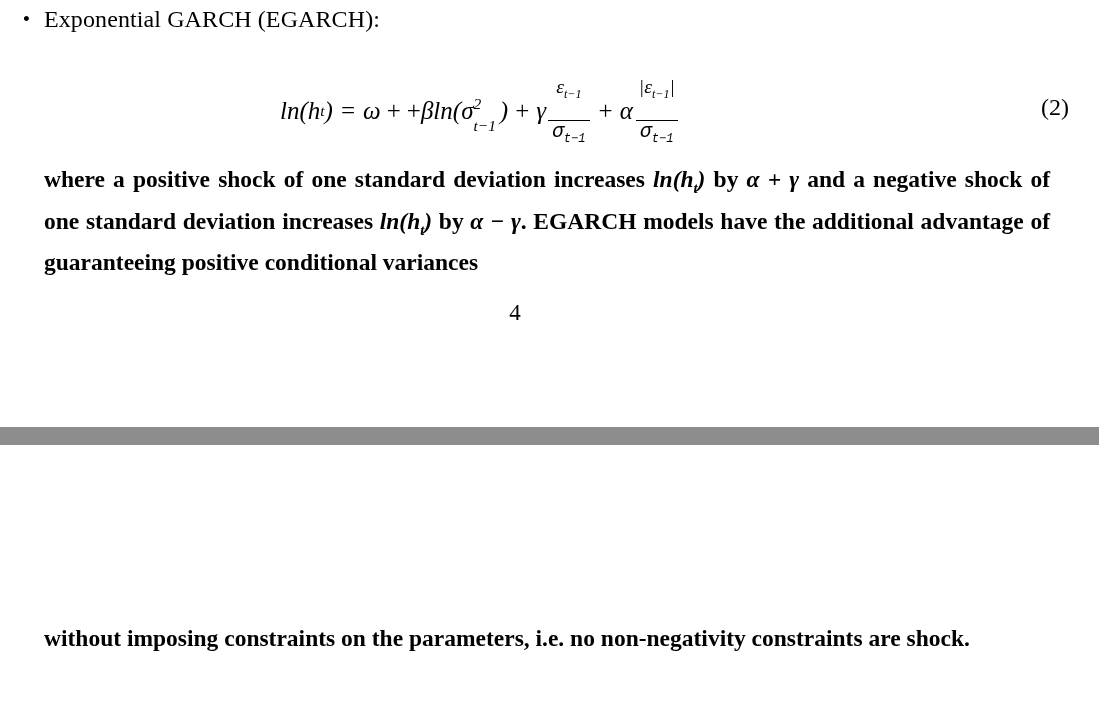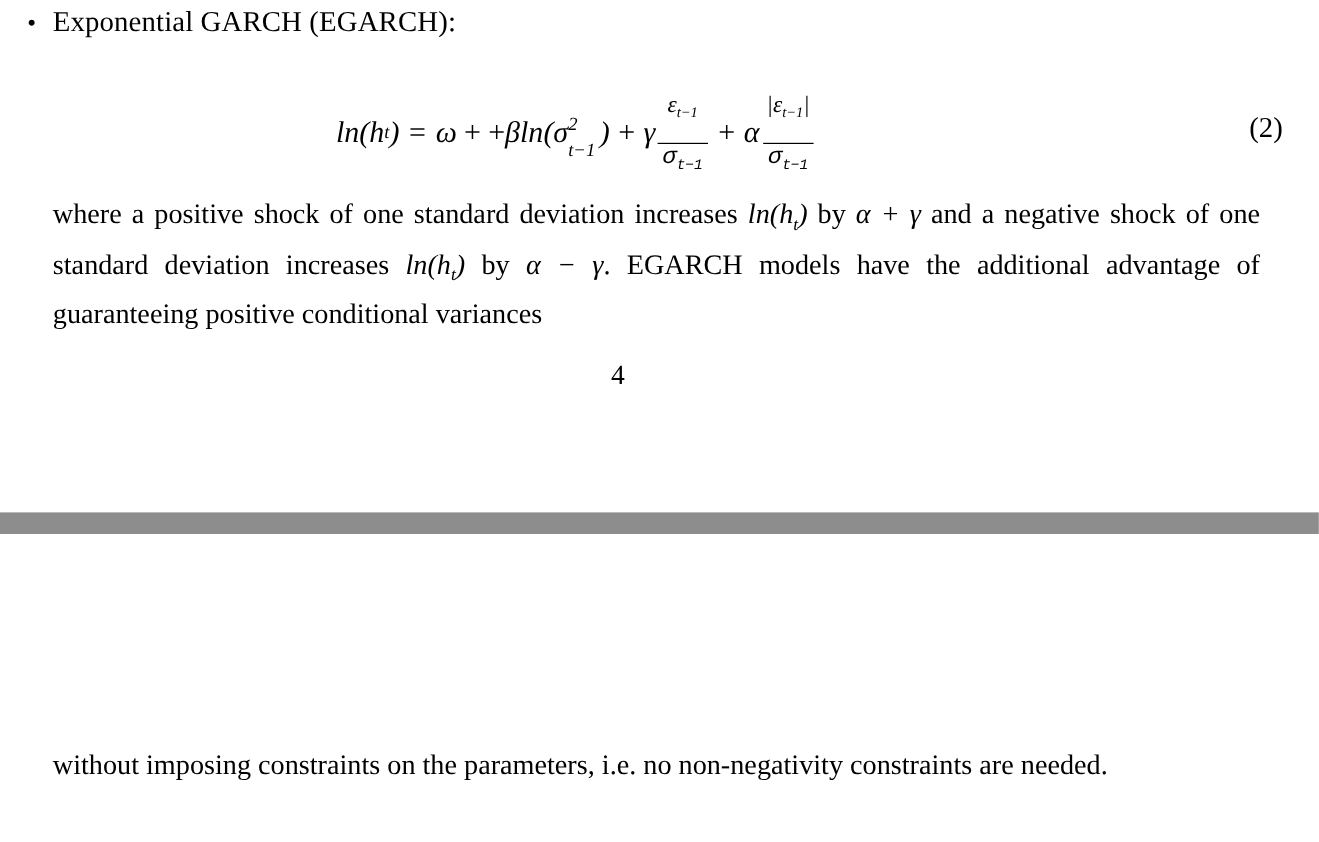--- a/index.html
+++ b/index.html
@@ -121,20 +121,21 @@
 
   
   .para {
     position: absolute;
     left: 44px;
     width: 1006px;
     font-size: 23.5px;
     line-height: 33px;
     text-align: justify;
     text-justify: inter-word;
+    font-weight: bold;
   }
   .para-1 { top: 163px; }
   .para-2 {
     top: 622px;
     text-align: justify;
   }
   .para .math {
     font-style: italic;
   }
 
@@ -199,15 +200,15 @@
     </div>
     <div class="eq-number">(2)</div>
   </div>
 
   <div class="para para-1"><span>where a positive shock of one standard deviation increases </span><span class="math">ln(h</span><span class="math sub">t</span><span class="math">)</span><span> by </span><span class="math">α + γ</span><span> and a negative shock of one standard deviation increases </span><span class="math">ln(h</span><span class="math sub">t</span><span class="math">)</span><span> by </span><span class="math">α − γ</span><span>. EGARCH models have the additional advantage of guaranteeing positive conditional variances</span></div>
 
   <div class="page-number">4</div>
 
   <div class="separator-bar" style="background: rgb(141, 141, 141);"></div>
 
-  <div class="para para-2">without imposing constraints on the parameters, i.e. no non-negativity constraints are needed.</div>
+  <div class="para para-2">without imposing constraints on the parameters, i.e. no non-negativity constraints are shock.</div>
 
 </div>
 
 </body></html>

